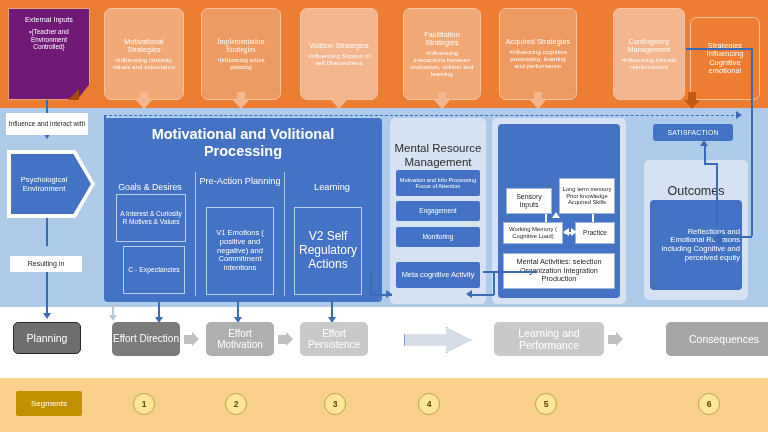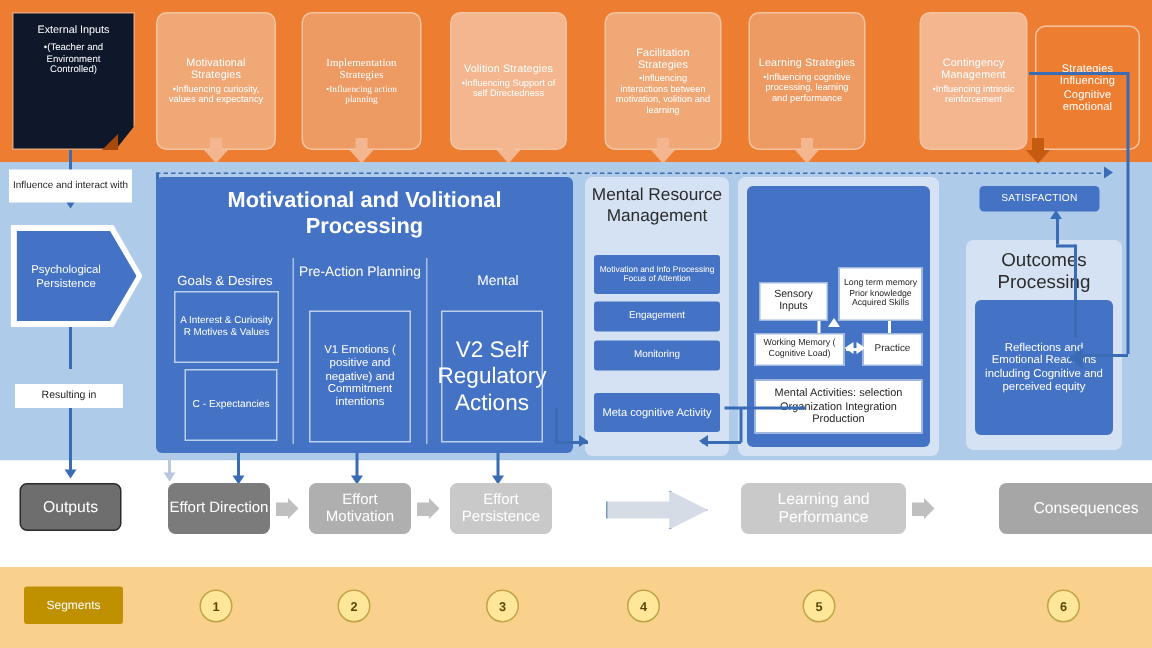--- a/index.html
+++ b/index.html
@@ -20,33 +20,33 @@
   
   .card{border:1px solid #F4C3A0;border-radius:7px;padding:3px 3px;}
   .card .ttl{font-size:7.2px;font-weight:400;color:#fff;letter-spacing:.1px;}
   .card .sub{font-size:6.2px;color:#fff;margin-top:3px;}
   .c-light{background:#F0A877;}
   .c-mid{background:#EE9A63;}
   .c-pale{background:#F3B68F;}
   .c-solid{background:#ED7D31;}
 
   
-  .doc{position:absolute;background:#0f172a;border:1px solid #E7A172;box-sizing:border-box;
+  .doc{position:absolute;background:#701a75;border:1px solid #E7A172;box-sizing:border-box;
        clip-path:polygon(0 0,100% 0,100% 82%,84% 100%,0 100%);
        display:flex;flex-direction:column;align-items:center;text-align:center;padding-top:6px;}
   .doc .ttl{font-size:7.2px;color:#fff;}
   .doc .sub{font-size:6.4px;color:#fff;margin-top:4px;line-height:1.18;}
   .doc-fold{position:absolute;width:11px;height:11px;background:#A8490C;
             clip-path:polygon(100% 0,100% 100%,0 100%);}
 
   
   .panel-blue{position:absolute;background:#4472C4;border-radius:4px;box-sizing:border-box;}
   .panel-pale{position:absolute;background:#D5E2F3;border-radius:5px;box-sizing:border-box;}
   .panel-ttl{text-align:center;color:#fff;font-weight:700;}
-  .panel-ttl-dark{text-align:center;color:#2B2B2B;font-weight:400;}
+  .panel-ttl-dark{text-align:center;color:#2B2B2B;font-weight:400;margin-top:18px;}
 
   .subbox{position:absolute;box-sizing:border-box;border:1px solid #B9CFEA;
           display:flex;flex-direction:column;align-items:center;justify-content:center;
           text-align:center;line-height:1.14;color:#fff;}
   .whitebox{position:absolute;box-sizing:border-box;background:#fff;border:1px solid #9DB8DC;
           display:flex;flex-direction:column;align-items:center;justify-content:center;
           text-align:center;line-height:1.15;color:#1F1F1F;}
   .bluechip{position:absolute;box-sizing:border-box;background:#4472C4;border-radius:2px;
           display:flex;align-items:center;justify-content:center;text-align:center;
           line-height:1.14;color:#fff;}
@@ -140,21 +140,21 @@
     <div class="ttl">Volition Strategies</div>
     <div class="sub" style="width:64px;">•Influencing Support of self Directedness</div>
   </div>
 
   <div class="bx card c-light" style="left:403px;top:8px;width:78px;height:92px;">
     <div class="ttl">Facilitation Strategies</div>
     <div class="sub" style="width:64px;">•Influencing interactions between motivation, volition and learning</div>
   </div>
 
   <div class="bx card c-mid" style="left:499px;top:8px;width:78px;height:92px;">
-    <div class="ttl">Learning Strategies</div>
+    <div class="ttl">Acquired Strategies</div>
     <div class="sub" style="width:64px;">•Influencing cognitive processing, learning and performance</div>
   </div>
 
   <div class="bx card c-pale" style="left:613px;top:8px;width:72px;height:92px;">
     <div class="ttl">Contingency Management</div>
     <div class="sub" style="width:60px;">•Influencing intrinsic reinforcement</div>
   </div>
 
   <div class="bx card c-solid" style="left:690px;top:17px;width:70px;height:83px;">
     <div class="ttl" style="font-size:7.4px;">Strategies Influencing Cognitive emotional</div>
@@ -189,30 +189,30 @@
   <div class="arrowhead-d" style="left:43px;top:133px;"></div>
 
   <div class="dashrow" style="left:104px;top:115px;width:635px;"></div>
   <div class="v-line" style="left:104px;top:115px;width:1.5px;height:12px;"></div>
   <div class="arrowhead-r" style="left:736px;top:111px;"></div>
 
   <div class="whitelabel" style="left:6px;top:113px;width:82px;height:22px;font-size:6.6px;">Influence and interact with</div>
 
   <div class="pent-outline" style="left:7px;top:150px;width:88px;height:68px;"></div>
   <div class="pent" style="left:11px;top:154px;width:80px;height:60px;">
-    <span>Psychological Persistence</span>
+    <span>Psychological Environment</span>
   </div>
 
   <div class="v-line" style="left:46px;top:218px;width:2px;height:28px;"></div>
   <div class="whitelabel" style="left:10px;top:256px;width:72px;height:16px;font-size:7px;">Resulting in</div>
   <div class="v-line" style="left:46px;top:272px;width:2px;height:44px;"></div>
   <div class="arrowhead-d" style="left:43px;top:313px;"></div>
 
   <div class="grey g-out" style="left:13px;top:322px;width:68px;height:32px;font-size:10.5px;">
-    <span>Outputs</span>
+    <span>Planning</span>
   </div>
 
   <div class="panel-blue" style="left:104px;top:118px;width:278px;height:184px;"></div>
   <div class="panel-ttl" style="position:absolute;left:112px;top:126px;width:262px;font-size:14.5px;line-height:1.18;">Motivational and Volitional Processing</div>
 
   <div style="position:absolute;left:195px;top:172px;width:1px;height:124px;background:#A9C2E4;"></div>
   <div style="position:absolute;left:284px;top:172px;width:1px;height:124px;background:#A9C2E4;"></div>
 
   <div style="position:absolute;left:108px;top:182px;width:84px;text-align:center;font-size:8.8px;color:#fff;">Goals &amp; Desires</div>
   <div class="subbox" style="left:116px;top:194px;width:70px;height:48px;font-size:6.6px;padding:2px;">
@@ -220,22 +220,22 @@
   </div>
   <div class="subbox" style="left:123px;top:246px;width:62px;height:48px;font-size:6.8px;padding:2px;">
     <span>C - Expectancies</span>
   </div>
 
   <div style="position:absolute;left:199px;top:176px;width:82px;text-align:center;font-size:9.2px;color:#fff;line-height:1.2;">Pre-Action Planning</div>
   <div class="subbox" style="left:206px;top:207px;width:68px;height:88px;font-size:7.6px;padding:2px;">
     <span>V1 Emotions ( positive and negative) and Commitment intentions</span>
   </div>
 
-  <div style="position:absolute;left:288px;top:182px;width:88px;text-align:center;font-size:9.2px;color:#fff;">Mental</div>
-  <div class="subbox" style="left:294px;top:207px;width:68px;height:88px;font-size:15px;padding:0;">
+  <div style="position:absolute;left:288px;top:182px;width:88px;text-align:center;font-size:9.2px;color:#fff;">Learning</div>
+  <div class="subbox" style="left:294px;top:207px;width:68px;height:88px;font-size:12px;padding:0;">
     <span>V2 Self Regulatory Actions</span>
   </div>
 
   <div class="panel-pale" style="left:390px;top:118px;width:96px;height:186px;"></div>
   <div class="panel-ttl-dark" style="position:absolute;left:394px;top:124px;width:88px;font-size:11.5px;line-height:1.18;">Mental Resource Management</div>
   <div class="bluechip" style="left:396px;top:170px;width:84px;height:26px;font-size:5.6px;padding:1px 2px;">
     <span>Motivation and Info Processing Focus of Attention</span>
   </div>
   <div class="bluechip" style="left:396px;top:201px;width:84px;height:20px;font-size:6.6px;">
     <span>Engagement</span>
@@ -272,21 +272,21 @@
   <div class="arrowhead-r" style="left:571px;top:228px;border-left-color:#fff;"></div>
   <div class="arrowhead-l" style="left:563px;top:228px;border-right-color:#fff;"></div>
   <div class="v-line" style="left:592px;top:214px;width:1.5px;height:8px;background:#fff;"></div>
 
   <div class="satis" style="left:653px;top:124px;width:80px;height:17px;">
     <span>SATISFACTION</span>
   </div>
 
   <div class="panel-pale" style="left:644px;top:160px;width:104px;height:140px;"></div>
   <div class="panel-ttl-dark" style="position:absolute;left:648px;top:166px;width:96px;font-size:12.5px;line-height:1.2;">Outcomes Processing</div>
-  <div class="bluechip" style="left:650px;top:200px;width:92px;height:90px;font-size:7.6px;padding:2px;border-radius:4px;">
+  <div class="bluechip" style="left:650px;top:200px;width:92px;height:90px;font-size:7.6px;padding:2px;border-radius:4px;text-align:right;">
     <span>Reflections and Emotional Reactions including Cognitive and perceived equity</span>
   </div>
 
   <div class="v-line" style="left:704px;top:143px;width:1.5px;height:20px;"></div>
   <div class="arrowhead-u" style="left:700px;top:140px;"></div>
   <div class="v-line" style="left:716px;top:163px;width:1.5px;height:62px;"></div>
   <div class="h-line" style="left:704px;top:163px;width:13px;height:1.5px;"></div>
 
   <div class="v-line" style="left:751px;top:48px;width:1.5px;height:188px;"></div>
   <div class="h-line" style="left:720px;top:236px;width:32px;height:1.5px;"></div>

